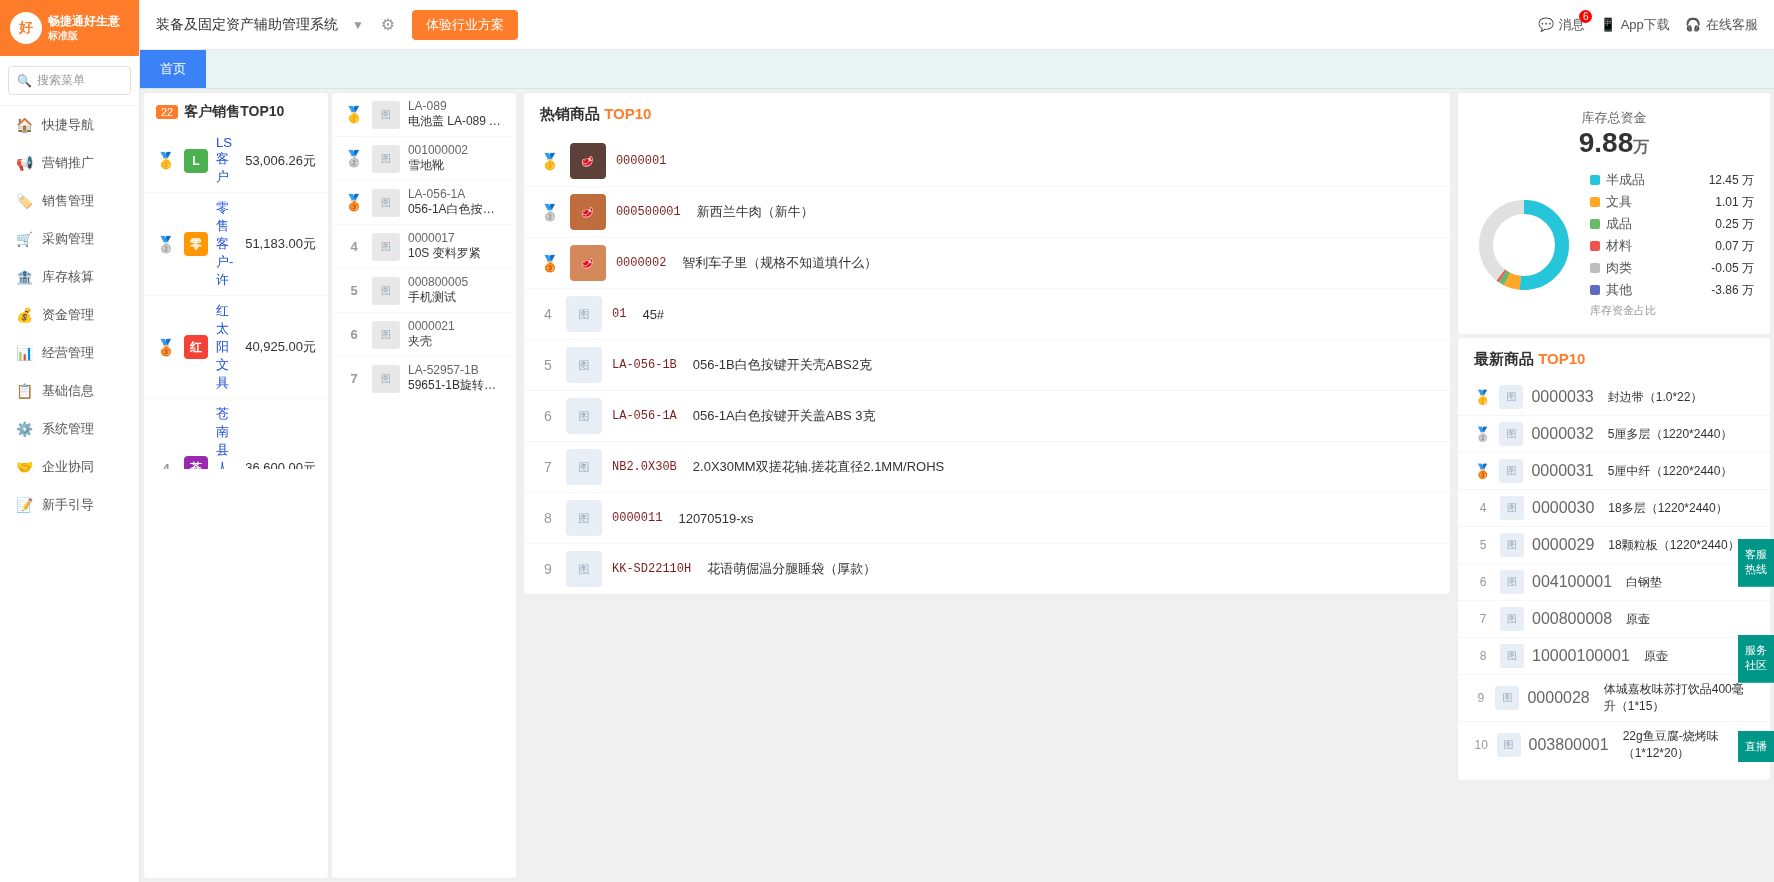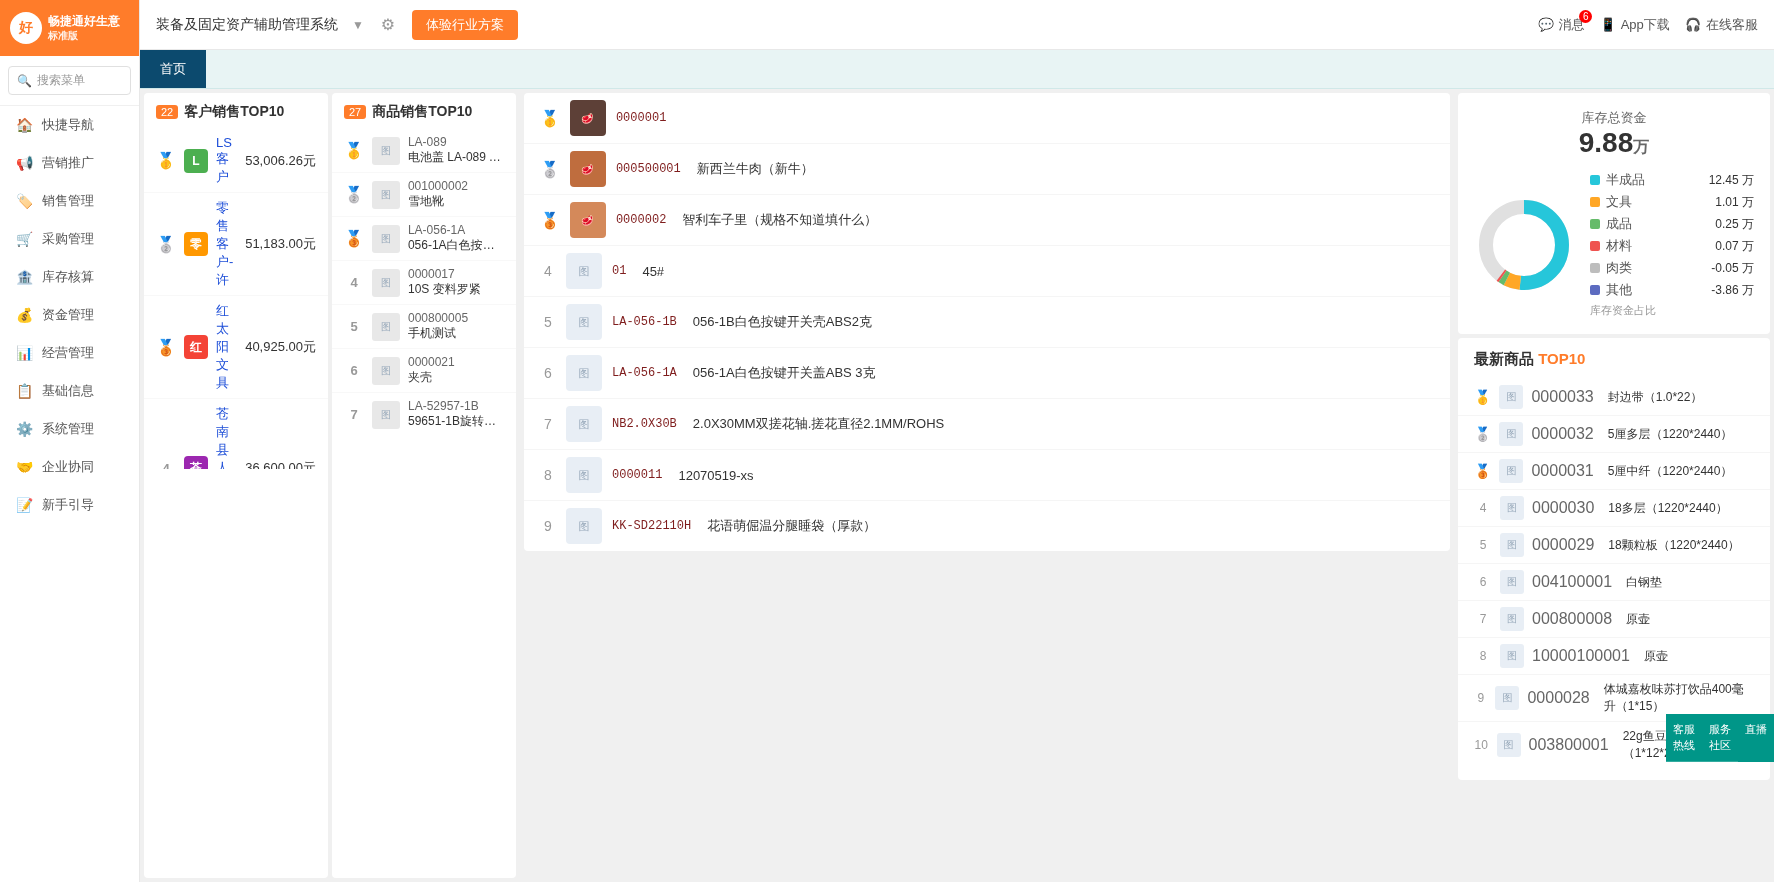--- a/index.html
+++ b/index.html
@@ -159,21 +159,21 @@
       padding: 0;
       border-bottom: 1px solid #d0e8e8;
     }
     .page-tab {
       padding: 10px 20px;
       font-size: 13px;
       cursor: pointer;
       color: #333;
     }
     .page-tab.active {
-      background: #0c4a6e;
+      background: #3b82f6;
       color: #fff;
     }
 
     .content-body {
       flex: 1;
       display: flex;
       overflow: hidden;
       background: #f0f0f0;
     }
 
@@ -418,21 +418,22 @@
     }
     .new-prod-code { font-size: 16px; color: #666; margin-right: 6px; }
     .new-prod-name { font-size: 12px; color: #333; }
 
     
     .float-buttons {
       position: fixed;
       right: 0;
       bottom: 120px;
       display: flex;
-      flex-direction: row;
+      flex-direction: column;
+      gap: 48px;
     }
     .float-btn {
       width: 36px;
       background: #009688;
       color: #fff;
       font-size: 11px;
       text-align: center;
       padding: 8px 4px;
       cursor: pointer;
       line-height: 1.4;
@@ -611,24 +612,20 @@
               <span class="rank-num">4</span>
               <div class="rank-avatar" style="background:#9c27b0;">苍</div>
               <span class="rank-name">苍南县人民医院</span>
               <span class="rank-amount">36,600.00元</span>
             </div>
 
           </div>
         </div>
 
         <div class="top-col">
-          <div class="top-col-header">
-            <span class="col-header-badge">27</span>
-            <span class="col-header-title">商品销售TOP10</span>
-          </div>
           <div class="scroll-section">
 
             <div class="prod-rank-row">
               <span class="rank-medal">🥇</span>
               <div class="prod-rank-img">
                 <span style="color:#9ab;font-size:10px;">图</span>
               </div>
               <div class="prod-rank-info">
                 <div class="prod-rank-code">LA-089</div>
                 <div class="prod-rank-name">电池盖 LA-089 ABS本色+黑种 7.1克</div>
@@ -700,20 +697,23 @@
                 <div class="prod-rank-name">59651-1B旋转投影灯电池盒 ABS黑色+58克</div>
               </div>
             </div>
           </div>
         </div>
       </div>
     </div>
 
     <div class="center-panel">
       <div class="hot-section">
+        <div class="hot-section-header">
+          <span style="font-size:15px;font-weight:bold;color:#333;">热销商品 <span style="color:#ff7c2a;">TOP10</span></span>
+        </div>
 
         <div class="hot-prod-row">
           <span style="font-size:16px;">🥇</span>
           <div class="hot-prod-img" style="background:#5d4037;">
             <span style="color:#fff;font-size:10px;">🥩</span>
           </div>
           <span class="hot-prod-code">0000001</span>
         </div>
 
         <div class="hot-prod-row">

